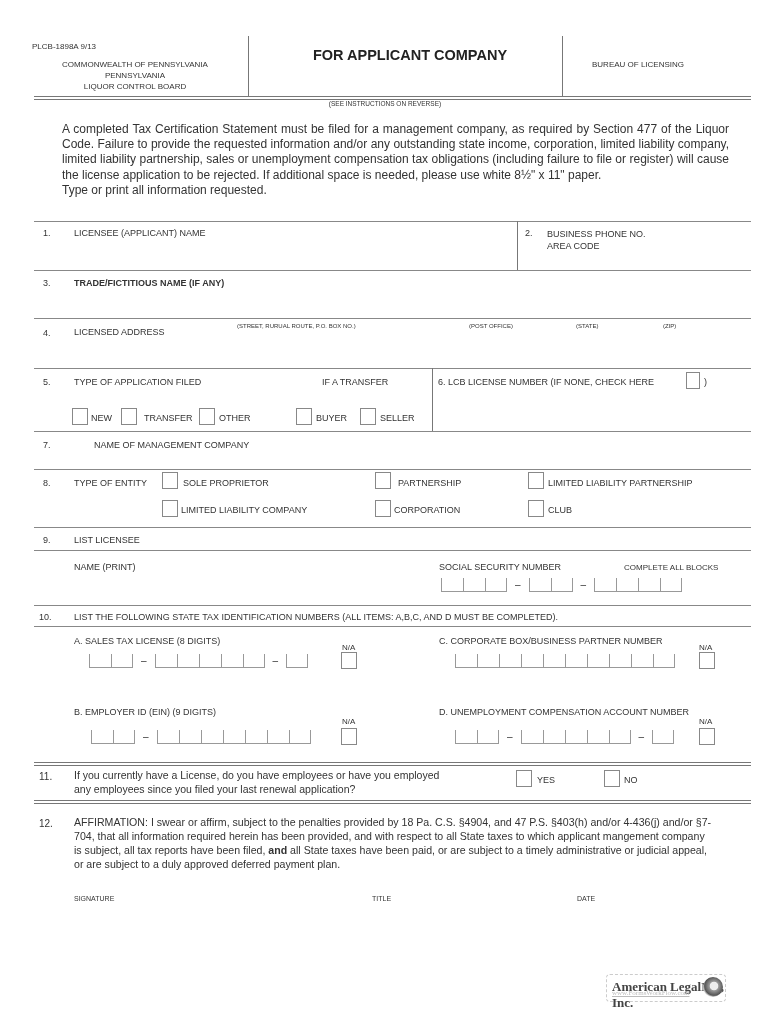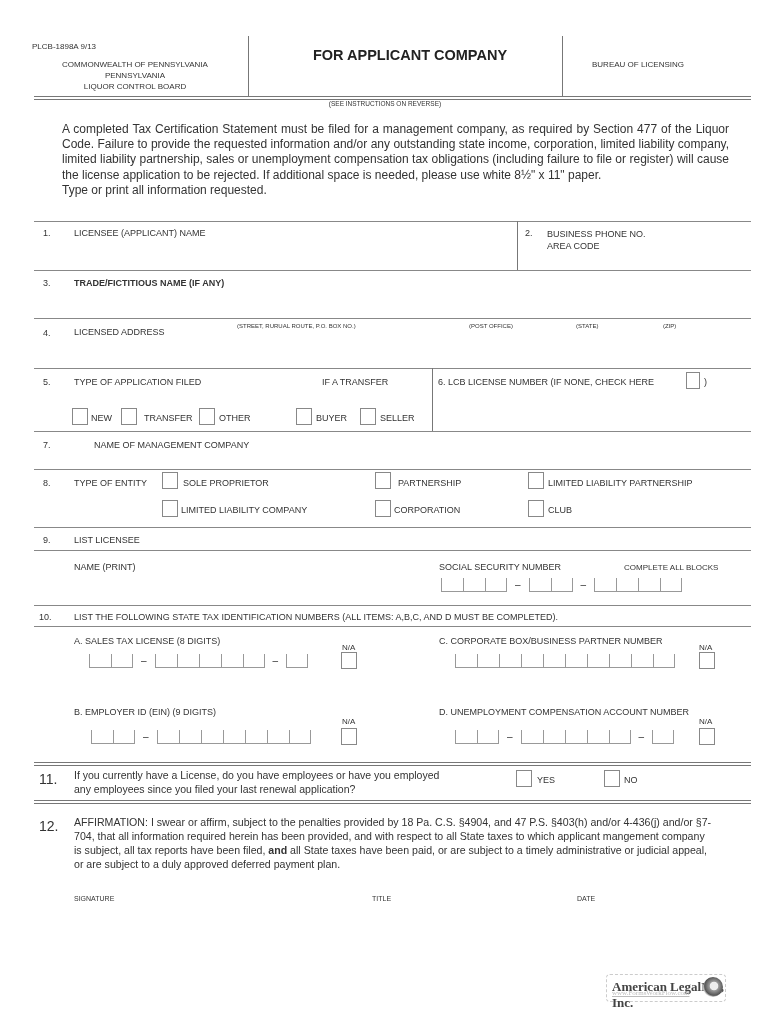--- a/index.html
+++ b/index.html
@@ -2,21 +2,21 @@
 <html><head>
 <meta charset="utf-8">
 <style>
   html, body { margin: 0; padding: 0; background: #ffffff; }
   body { width: 770px; height: 1024px; position: relative; overflow: hidden;
          font-family: "Liberation Sans", sans-serif; color: #333; }
   .abs { position: absolute; }
   .t9 { font-size: 9px; }
   .t8 { font-size: 8px; }
   .t6 { font-size: 6px; }
-  .t10 { font-size: 14px; }
+  .t10 { font-size: 10px; }
   .hline { position: absolute; height: 0; border-top: 1.5px solid #888; }
   .hline.dbl { border-top: 1px solid #777; height: 2px; border-bottom: 1px solid #777; }
   .vline { position: absolute; width: 0; border-left: 1px solid #777; }
   .cb { position: absolute; width: 16px; height: 17px; border: 1px solid #888; background: #fff; box-sizing: border-box; }
   .cb-small { width: 14px; height: 17px; }
   .digits { position: absolute; display: flex; align-items: flex-end; height: 16px; }
   .digit { width: 22px; height: 14px; border-left: 1px solid #999; border-bottom: 1px solid #999; box-sizing: border-box; }
   .digit:last-child { border-right: 1px solid #999; }
   .digits.ssn .digit { width: 22px; }
   .dash { font-size: 10px; margin: 0 8px; line-height: 14px; }

